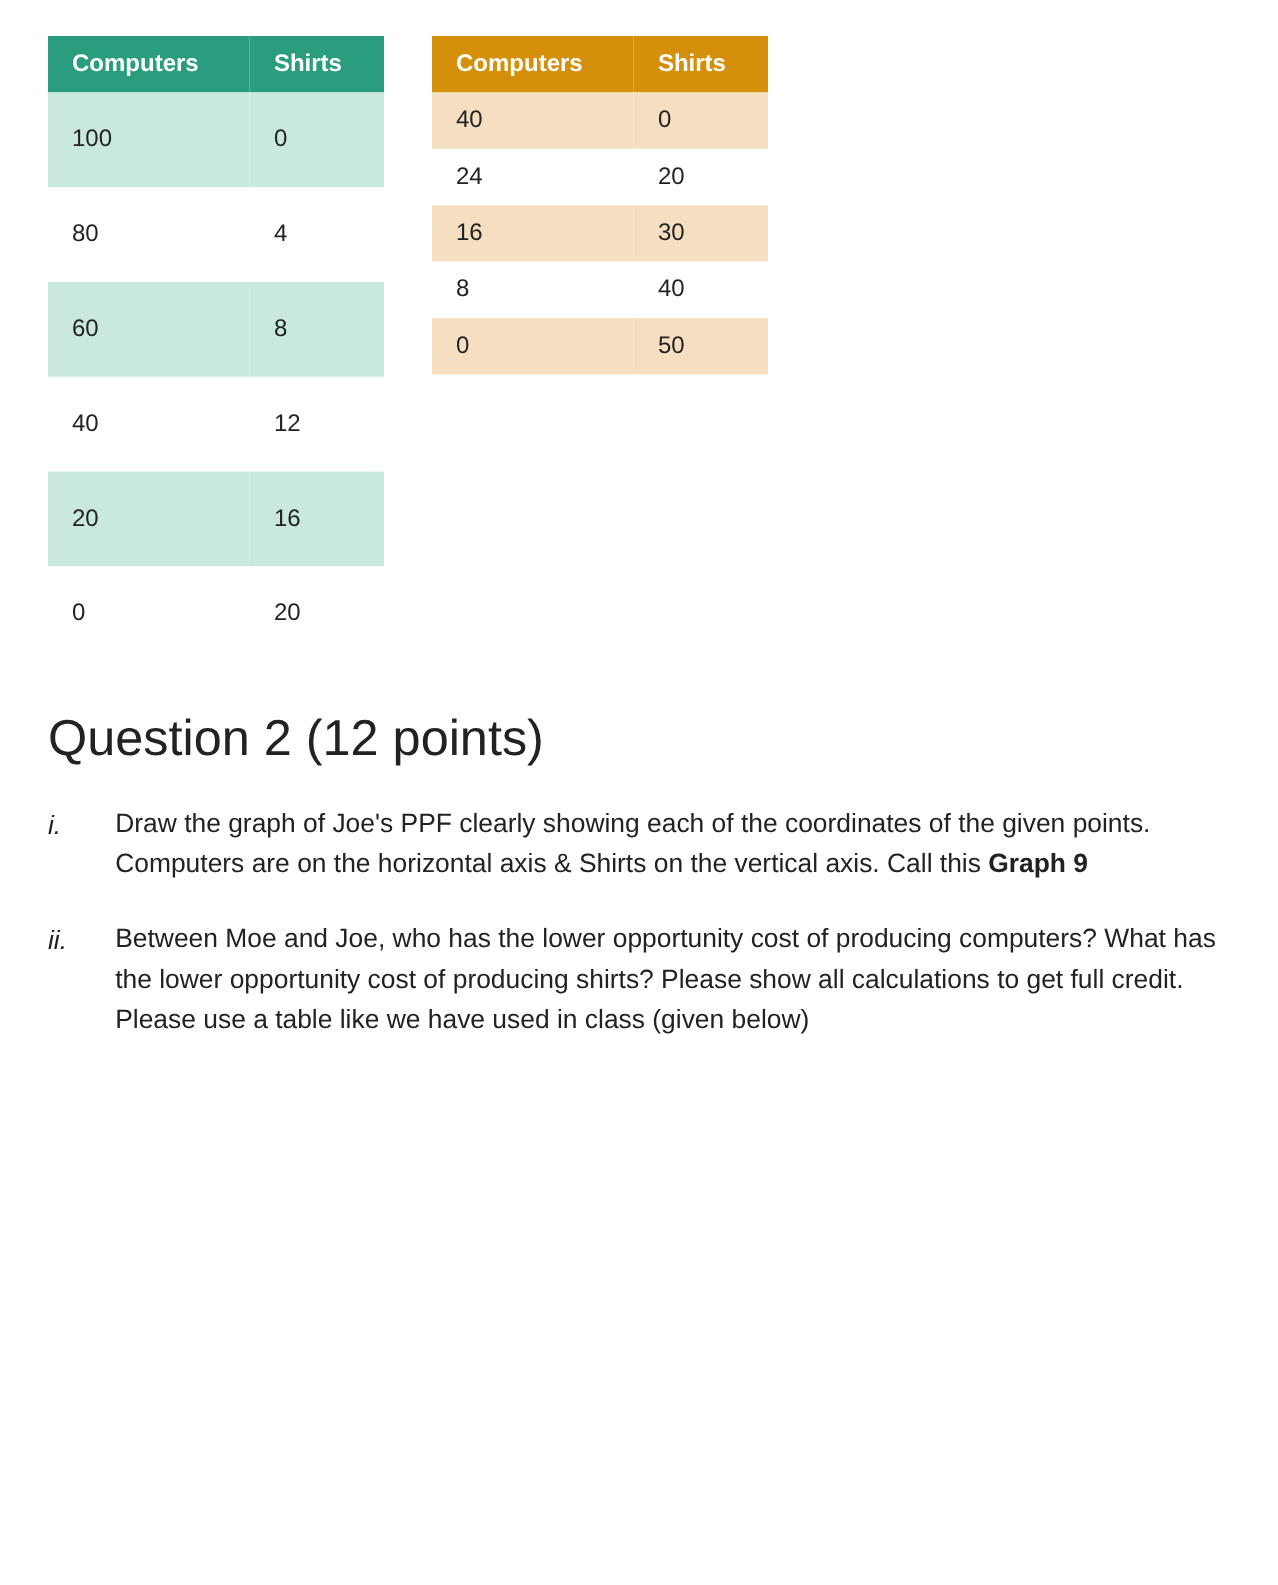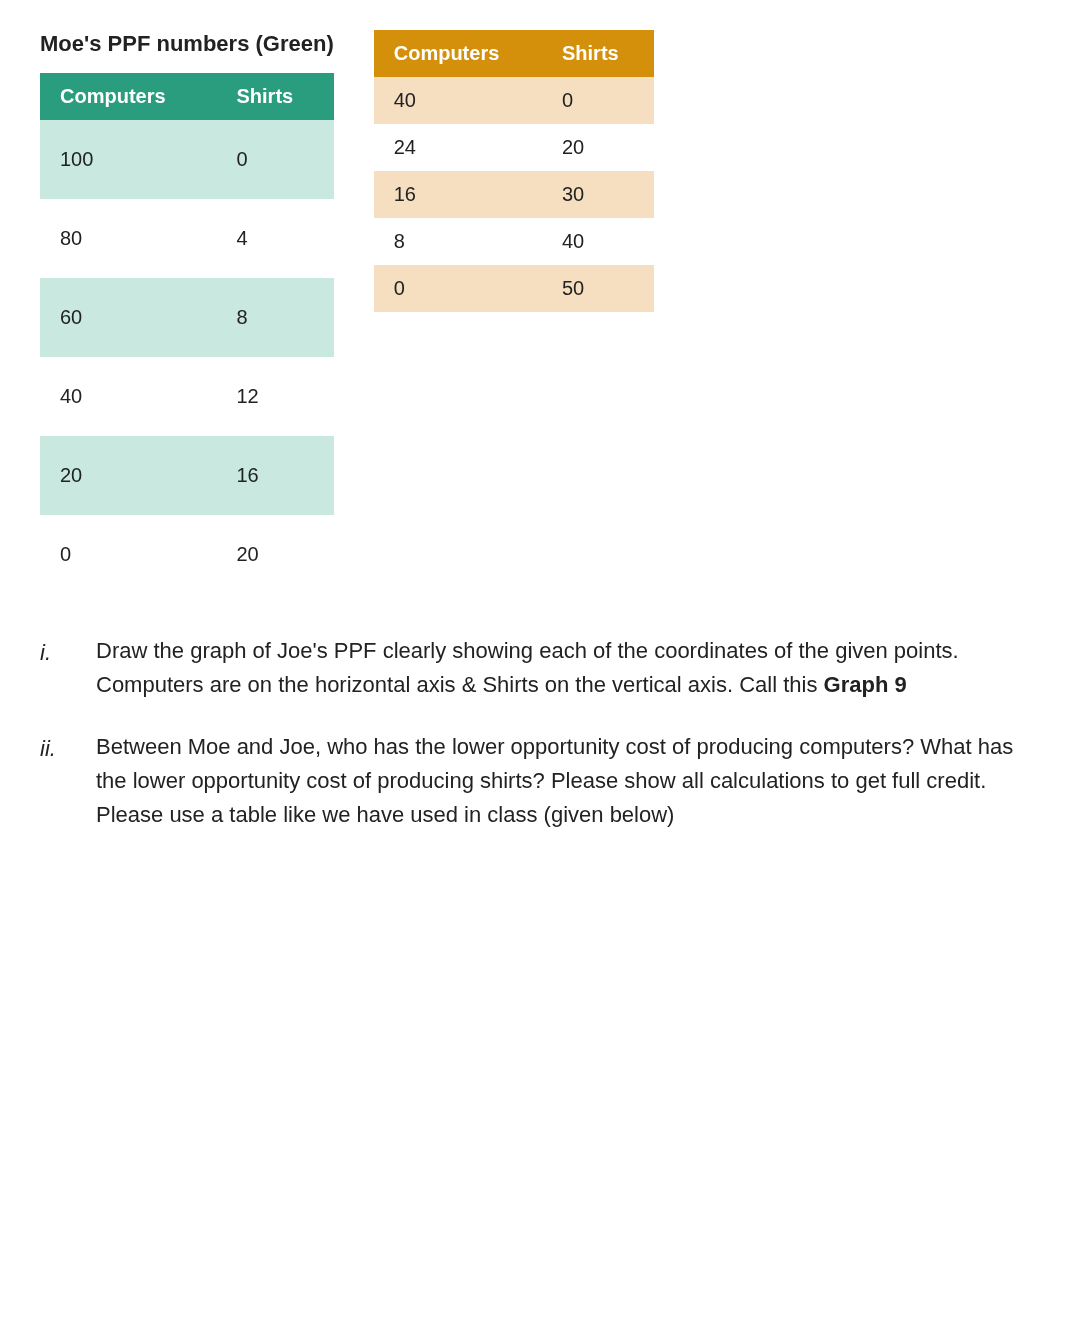--- a/index.html
+++ b/index.html
@@ -130,21 +130,20 @@
     .q-text strong {
       font-weight: bold;
     }
   </style>
 </head>
 <body>
 
 <div class="top-section">
 
   <div class="table-block">
-    <div class="table-title">Moe's PPF numbers (Green)</div>
     <table class="moe-table">
       <thead>
         <tr>
           <th>Computers</th>
           <th>Shirts</th>
         </tr>
       </thead>
       <tbody id="moe-tbody">
       <tr>
             <td>100</td>
@@ -203,20 +202,21 @@
             <td>0</td>
             <td>50</td>
           </tr>
         </tbody>
     </table>
   </div>
 
 </div>
 
 <div class="question-section">
+  <div class="question-title">Question 2 (12 points)</div>
   <ul class="questions-list" id="questions-list">
   <li>
         <span class="q-label">i.</span>
         <div class="q-text">Draw the graph of Joe's PPF clearly showing each of the coordinates of the given points. Computers are on the horizontal axis &amp; Shirts on the vertical axis. Call this <strong>Graph 9</strong></div>
       </li>
       <li>
         <span class="q-label">ii.</span>
         <div class="q-text">Between Moe and Joe, who has the lower opportunity cost of producing computers? What has the lower opportunity cost of producing shirts? Please show all calculations to get full credit. Please use a table like we have used in class (given below)</div>
       </li>
     </ul>

